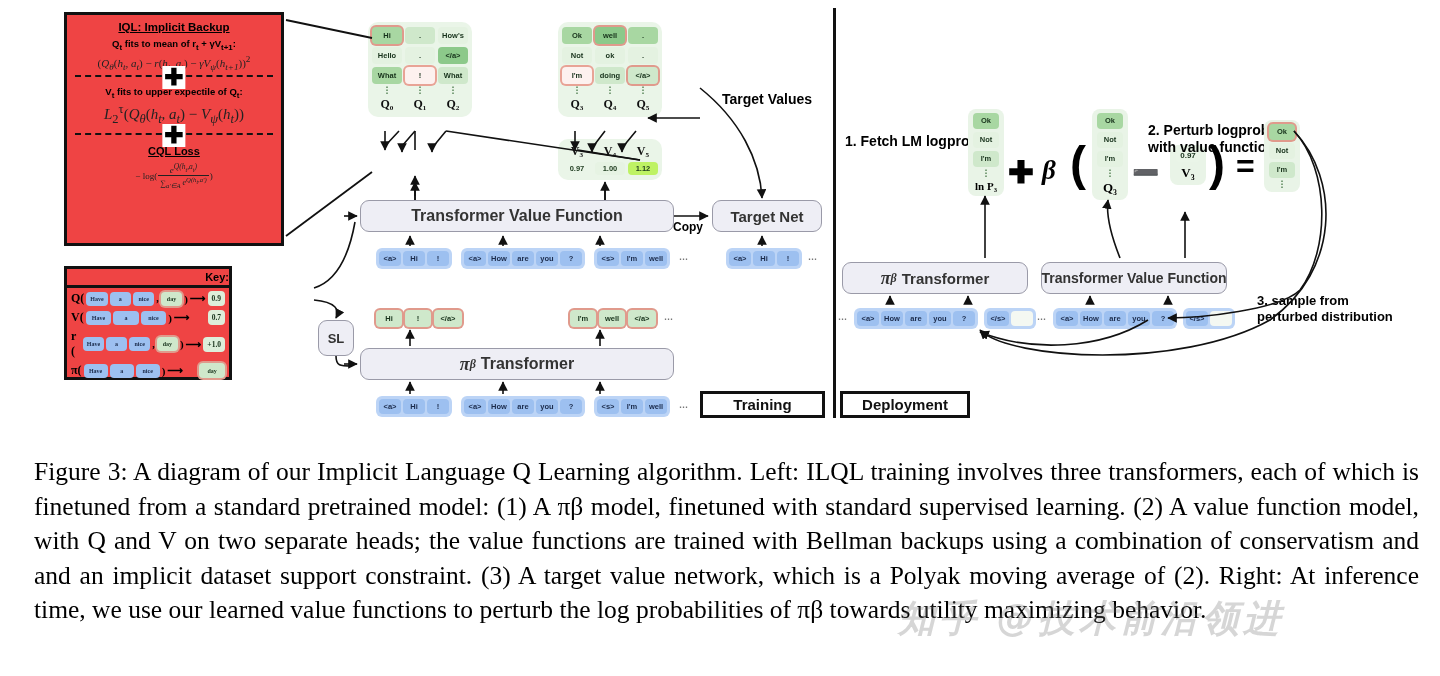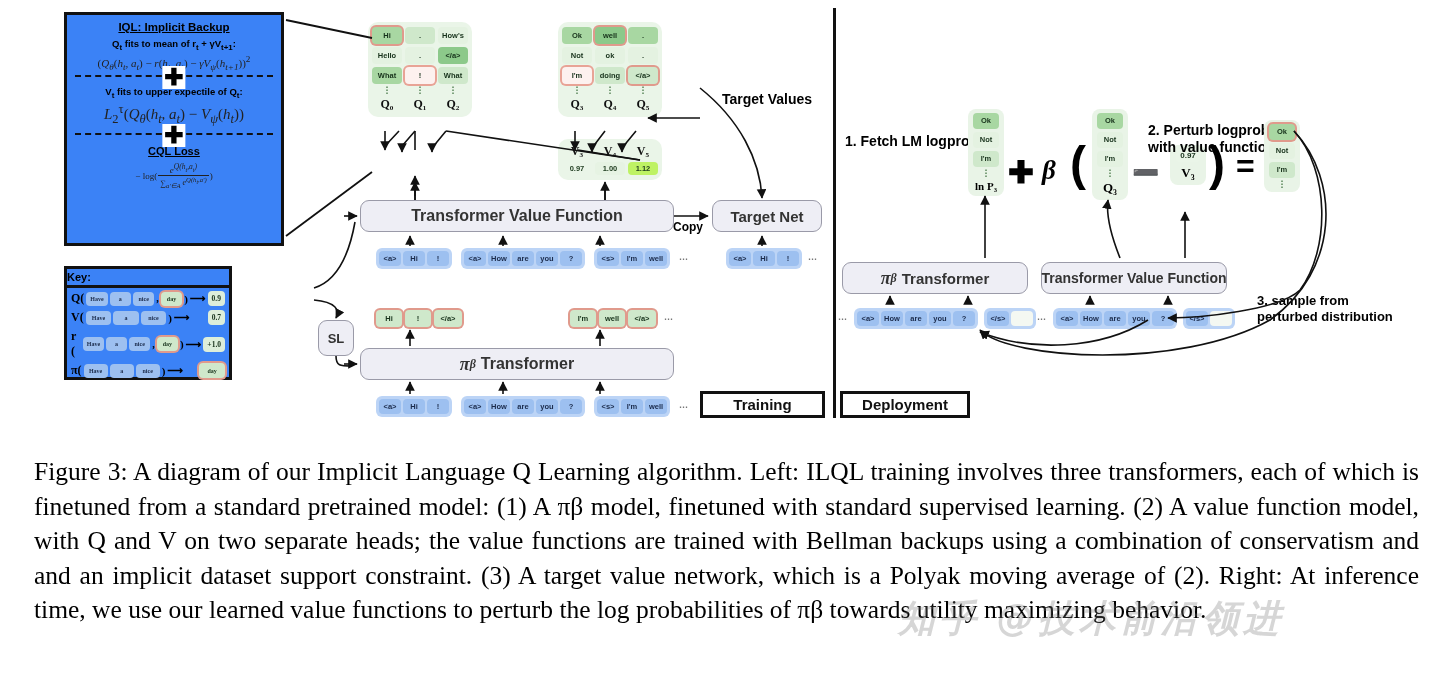--- a/index.html
+++ b/index.html
@@ -9,21 +9,21 @@
     background:#ffffff;
     font-family:"Liberation Sans", sans-serif;
     position:relative;
     overflow:hidden;
     color:#000;
   }
   .fig { position:absolute; left:0; top:0; width:1440px; height:445px; }
   .abs { position:absolute; }
 
   
-  .hardbox { border:3px solid #111; background:#3b82f6; }
+  .hardbox { border:3px solid #111; background:#ef4444; }
   .roundbox {
     background:#eeeef5; border:1.5px solid #9a9aa8; border-radius:9px;
     display:flex; align-items:center; justify-content:center;
     font-weight:bold; color:#333; font-size:15px; white-space:nowrap;
   }
   .labelbox {
     border:3px solid #111; background:#fff;
     display:flex; align-items:center; justify-content:center;
     font-weight:bold; font-size:15px; color:#111;
   }
@@ -69,21 +69,21 @@
   .iql-sub { text-align:center; font-weight:bold; font-size:9.5px; margin:2px 0;}
   .iql-eq { text-align:center; font-family:"Liberation Serif", serif; font-size:11px; color:#222;}
   .iql-eq.big { font-size:15px; }
   .iql-eq.small { font-size:9px; }
   .dashrule { border-top:2.5px dashed #111; margin:3px 0; position:relative; height:0;}
   .plus { position:absolute; left:50%; top:-11px; transform:translateX(-50%);
           font-size:23px; font-weight:bold; line-height:1; background:#fff; padding:0 2px; }
 
   
   #key-box { left:64px; top:266px; width:168px; height:114px; }
-  .key-title { text-align:left; font-weight:bold; font-size:11px; border-bottom:3px solid #111; padding:2px 0;}
+  .key-title { text-align:right; font-weight:bold; font-size:11px; border-bottom:3px solid #111; padding:2px 0;}
   .key-row { display:flex; align-items:center; gap:2px; padding:2px 4px; font-size:12px; font-weight:bold;
              font-family:"Liberation Serif", serif;}
   .key-row .tok { width:26px; height:14px; font-size:6px; }
   .arrowtxt { font-size:11px; }
   .key-val { font-size:7.5px; font-weight:bold; border-radius:4px; padding:3px 4px; color:#16311a;}
 
   
   .cyl-body { position:absolute; left:0; top:12px; width:74px; height:62px;
               background:#f2f2f6; border-left:1.5px solid #8a8a96; border-right:1.5px solid #8a8a96;
               border-bottom:1.5px solid #8a8a96; border-radius:0 0 37px 37px / 0 0 14px 14px; }

